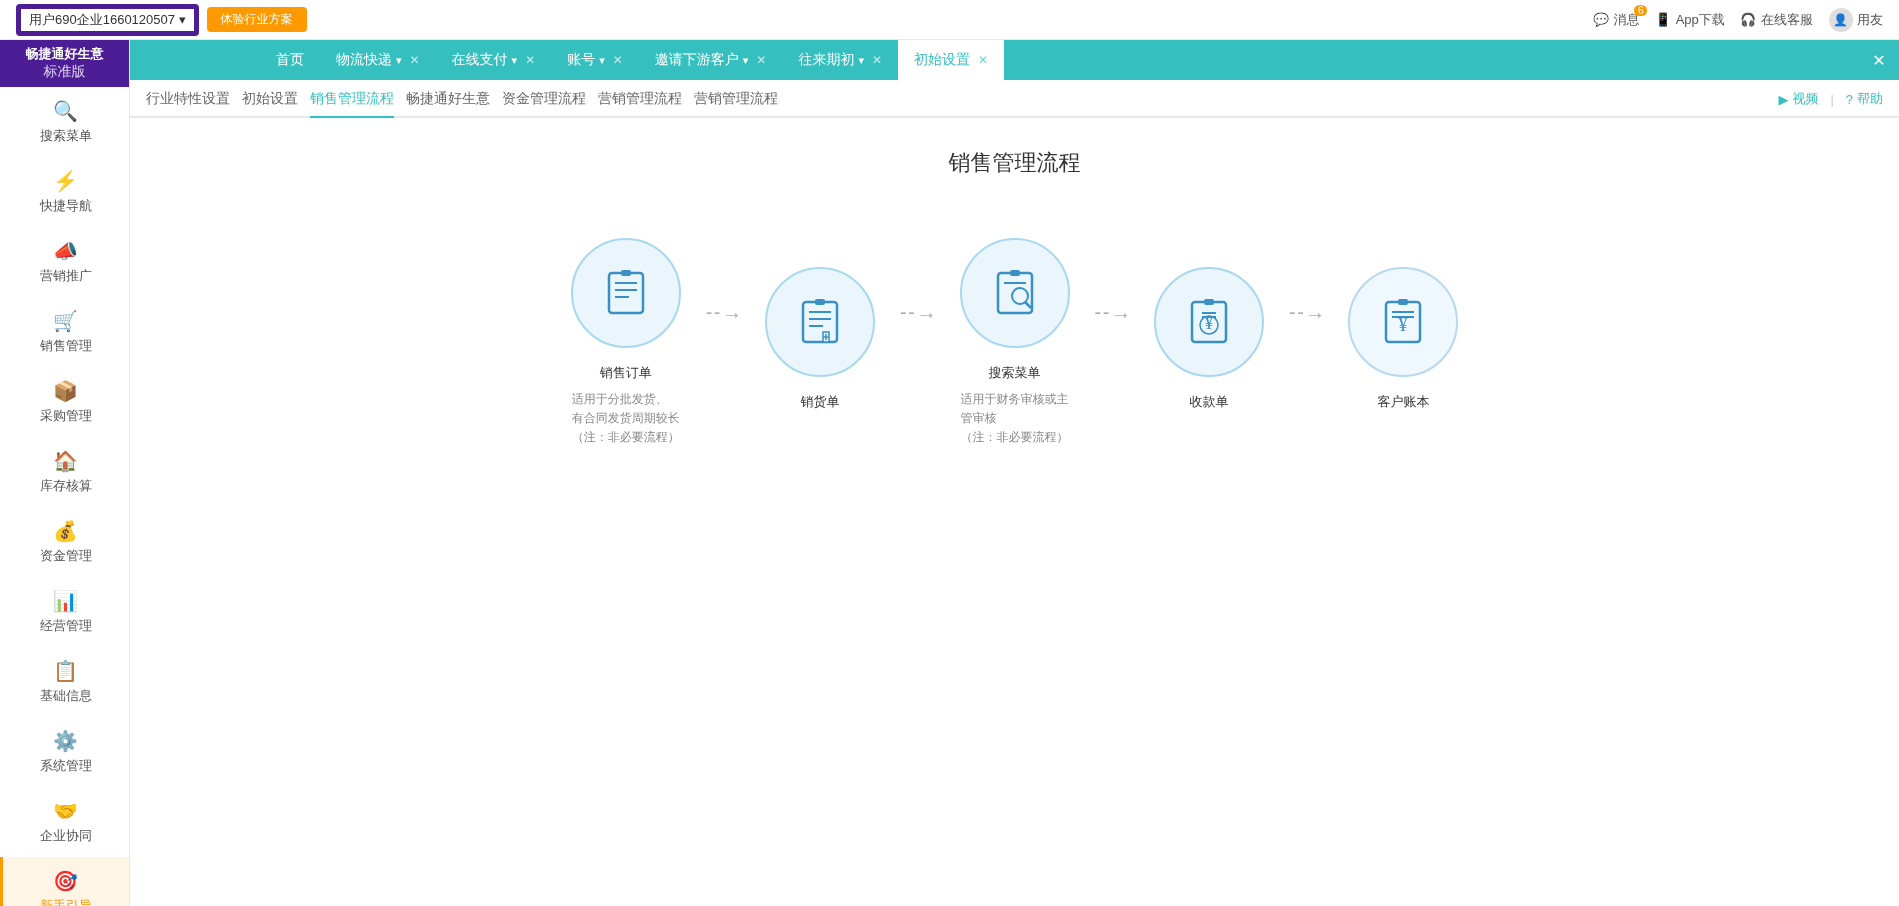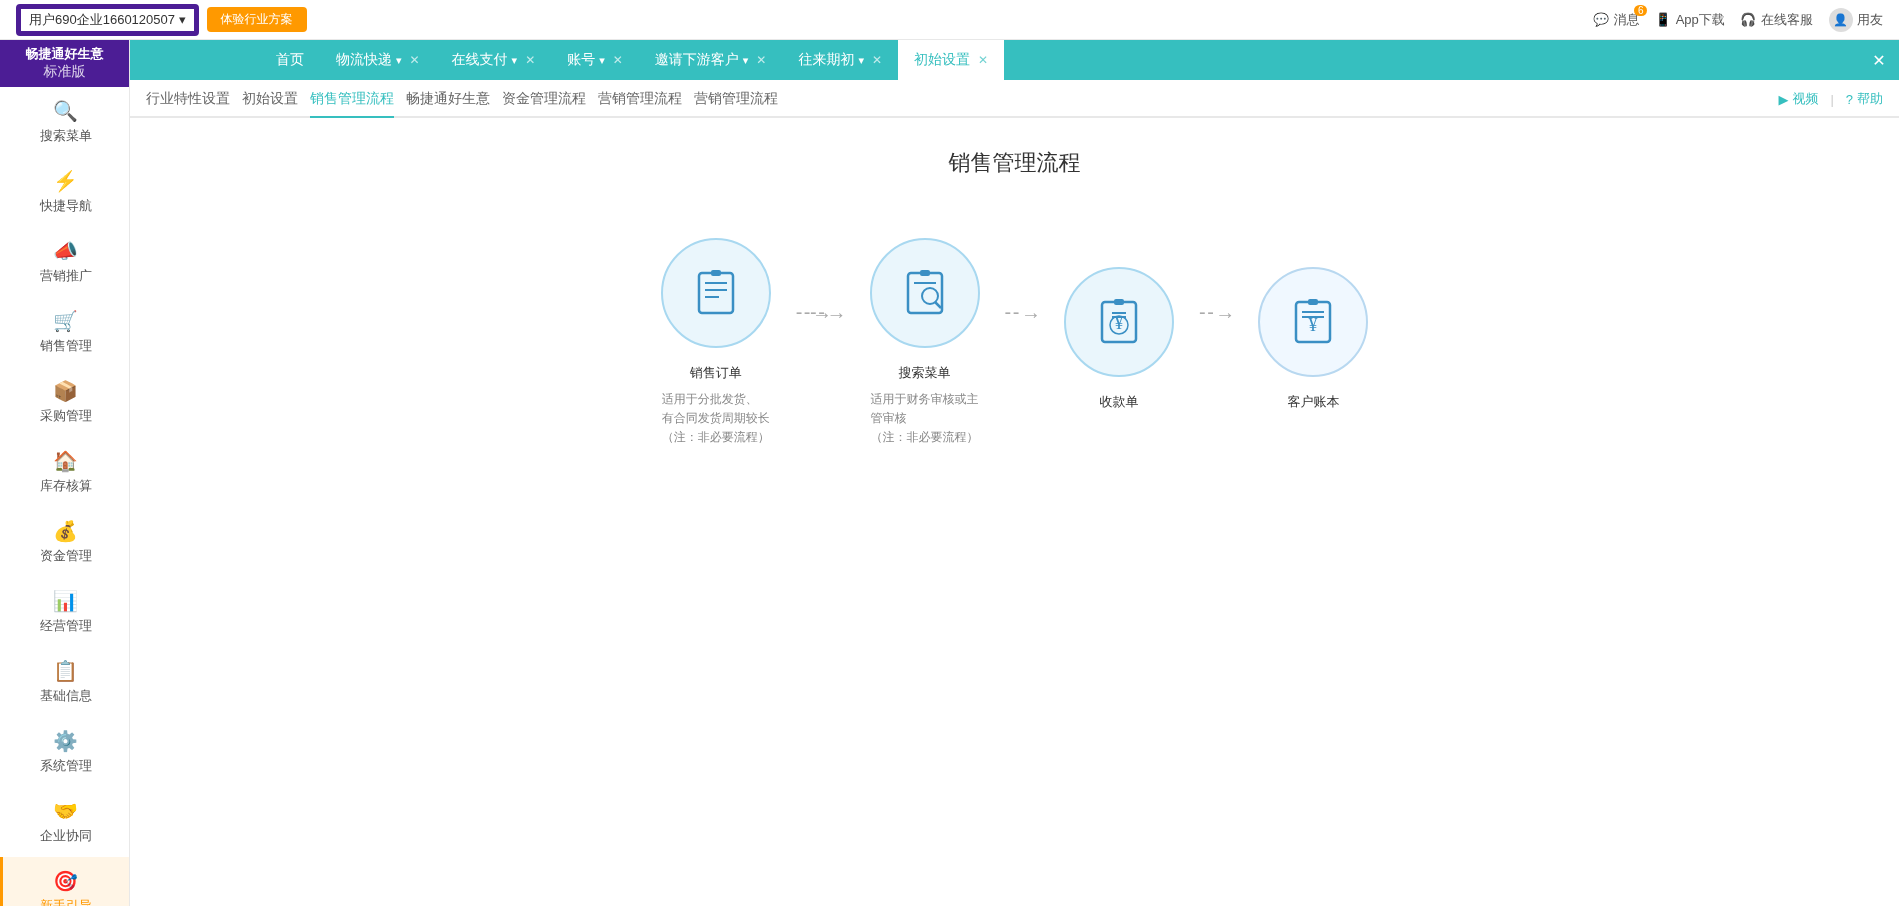--- a/index.html
+++ b/index.html
@@ -239,20 +239,36 @@
                 <line x1="14" y1="29" x2="28" y2="29" stroke="#3a8fc4" stroke-width="2"></line>
                 <rect x="20" y="2" width="10" height="6" rx="2" fill="#3a8fc4"></rect>
               </svg>
             </div>
             <div class="flow-label">销售订单</div>
             <div class="flow-desc">适用于分批发货、<br>有合同发货周期较长<br>（注：非必要流程）</div>
           </div>
 
           <div class="flow-arrow">- - →</div>
 
+          <div class="flow-step">
+            <div class="flow-circle">
+              <svg viewBox="0 0 50 50" fill="none" xmlns="http://www.w3.org/2000/svg">
+                <rect x="8" y="5" width="34" height="40" rx="3" stroke="#3a8fc4" stroke-width="2.5" fill="none"></rect>
+                <line x1="14" y1="15" x2="36" y2="15" stroke="#3a8fc4" stroke-width="2"></line>
+                <line x1="14" y1="22" x2="36" y2="22" stroke="#3a8fc4" stroke-width="2"></line>
+                <line x1="14" y1="29" x2="28" y2="29" stroke="#3a8fc4" stroke-width="2"></line>
+                <path d="M28 35 L34 35 L34 45 L28 45 Z" stroke="#3a8fc4" stroke-width="1.5" fill="#eaf6fc"></path>
+                <rect x="20" y="2" width="10" height="6" rx="2" fill="#3a8fc4"></rect>
+                <path d="M31 37 L31 43" stroke="#3a8fc4" stroke-width="1.5"></path>
+                <path d="M28.5 40 L33.5 40" stroke="#3a8fc4" stroke-width="1.5"></path>
+              </svg>
+            </div>
+            <div class="flow-label">销货单</div>
+            <div class="flow-desc"></div>
+          </div>
 
           <div class="flow-arrow">- - →</div>
 
           <div class="flow-step">
             <div class="flow-circle">
               <svg viewBox="0 0 50 50" fill="none" xmlns="http://www.w3.org/2000/svg">
                 <rect x="8" y="5" width="34" height="40" rx="3" stroke="#3a8fc4" stroke-width="2.5" fill="none"></rect>
                 <circle cx="30" cy="28" r="8" stroke="#3a8fc4" stroke-width="2" fill="none"></circle>
                 <line x1="35" y1="34" x2="41" y2="40" stroke="#3a8fc4" stroke-width="2.5"></line>
                 <line x1="14" y1="15" x2="36" y2="15" stroke="#3a8fc4" stroke-width="2"></line>

